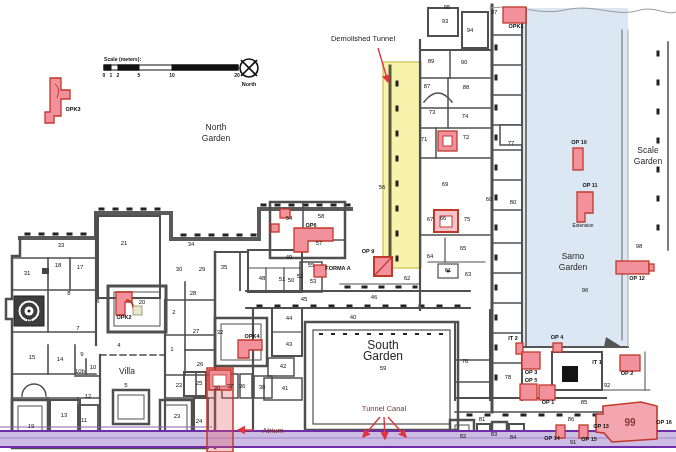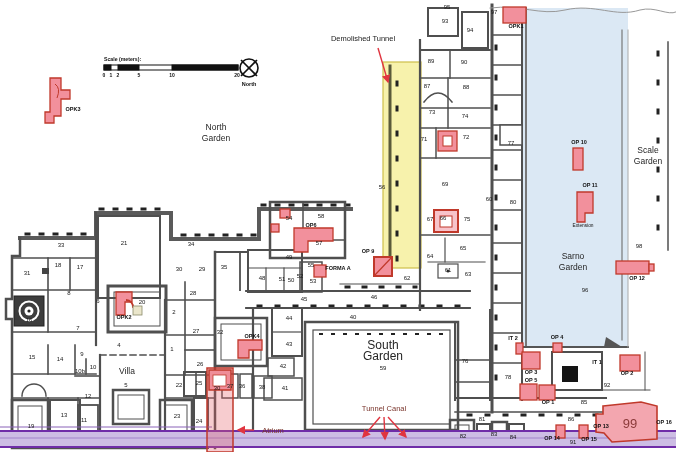--- a/index.html
+++ b/index.html
@@ -1,21 +1,21 @@
 <!DOCTYPE html>
 <html><head>
 <meta charset="utf-8">
 <style>
   html,body{margin:0;padding:0;background:#fff;}
   body{width:676px;height:452px;overflow:hidden;font-family:"Liberation Sans",sans-serif;}
   #map{position:relative;width:676px;height:452px;background:#fff;}
   #map svg{position:absolute;left:0;top:0;}
   .lbl{position:absolute;transform:translate(-50%,-50%);white-space:nowrap;color:#1a1a1a;line-height:1;}
   .lbl-room{font-size:6px;}
-  .lbl-room.big{font-size:13px;color:#8b3a3a;font-weight:normal;}
+  .lbl-room.big{font-size:10px;color:#8b3a3a;font-weight:bold;}
   .lbl-op{font-size:5.5px;font-weight:bold;color:#111;}
   .lbl-op.plain{font-weight:normal;font-size:4.8px;}
   .lbl-tick{font-size:5px;font-weight:bold;color:#111;}
   .title{position:absolute;font-size:15.5px;color:#111;letter-spacing:.3px;}
   .scale-label{position:absolute;font-size:5.2px;font-weight:bold;color:#111;}
   .compass-label{position:absolute;transform:translate(-50%,0);font-size:5.5px;font-weight:bold;color:#111;}
   .area{position:absolute;transform:translate(-50%,-50%);text-align:center;font-size:8.5px;color:#262626;line-height:11px;white-space:nowrap;}
   .ann{position:absolute;transform:translate(-50%,-50%);font-size:7.5px;color:#222;white-space:nowrap;}
   .ann.redish{color:#7a352c;}
 </style>

